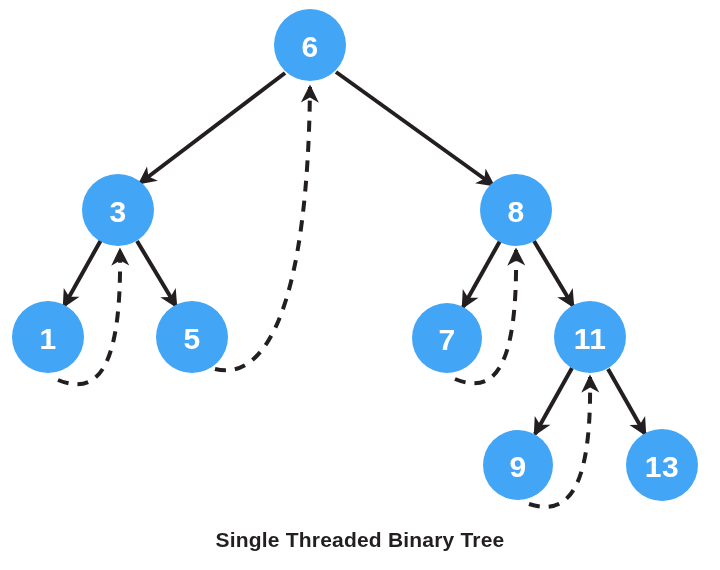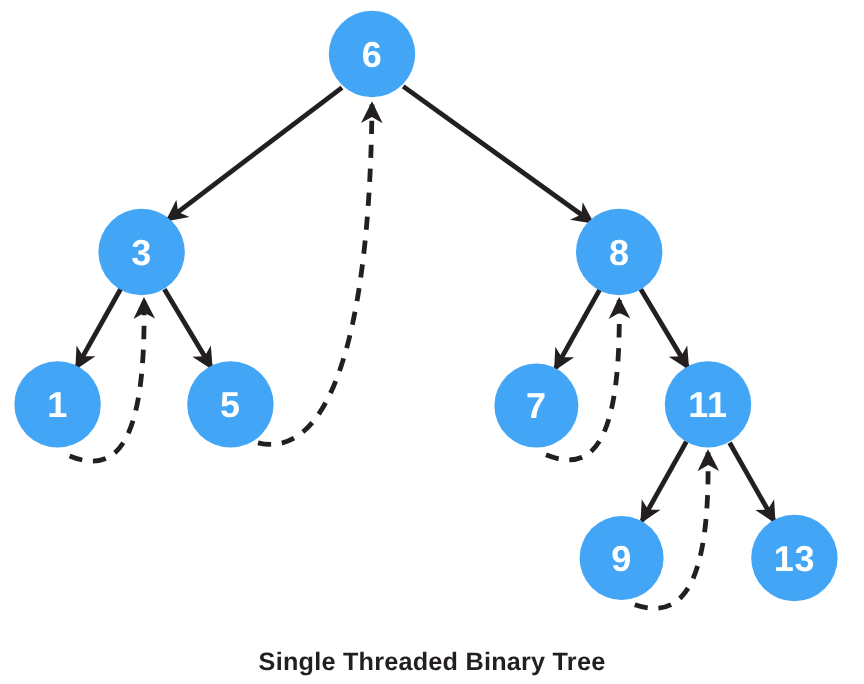--- a/index.html
+++ b/index.html
@@ -53,21 +53,20 @@
     position: absolute;
     left: 0;
     right: 0;
     top: 528px;
     text-align: center;
     font-family: "Liberation Sans", sans-serif;
     font-size: 21px;
     font-weight: 700;
     color: #231f20;
     letter-spacing: 0.2px;
-    margin-top: 12px;
   }
 </style>
 </head>
 <body>
 
 <div id="stage">
 
   <svg id="tree-svg" viewBox="0 0 720 570">
     <defs>
       <marker id="arrow-solid" viewBox="0 0 12 12" refX="9.5" refY="6" markerWidth="5.2" markerHeight="5.2" orient="auto-start-reverse">

